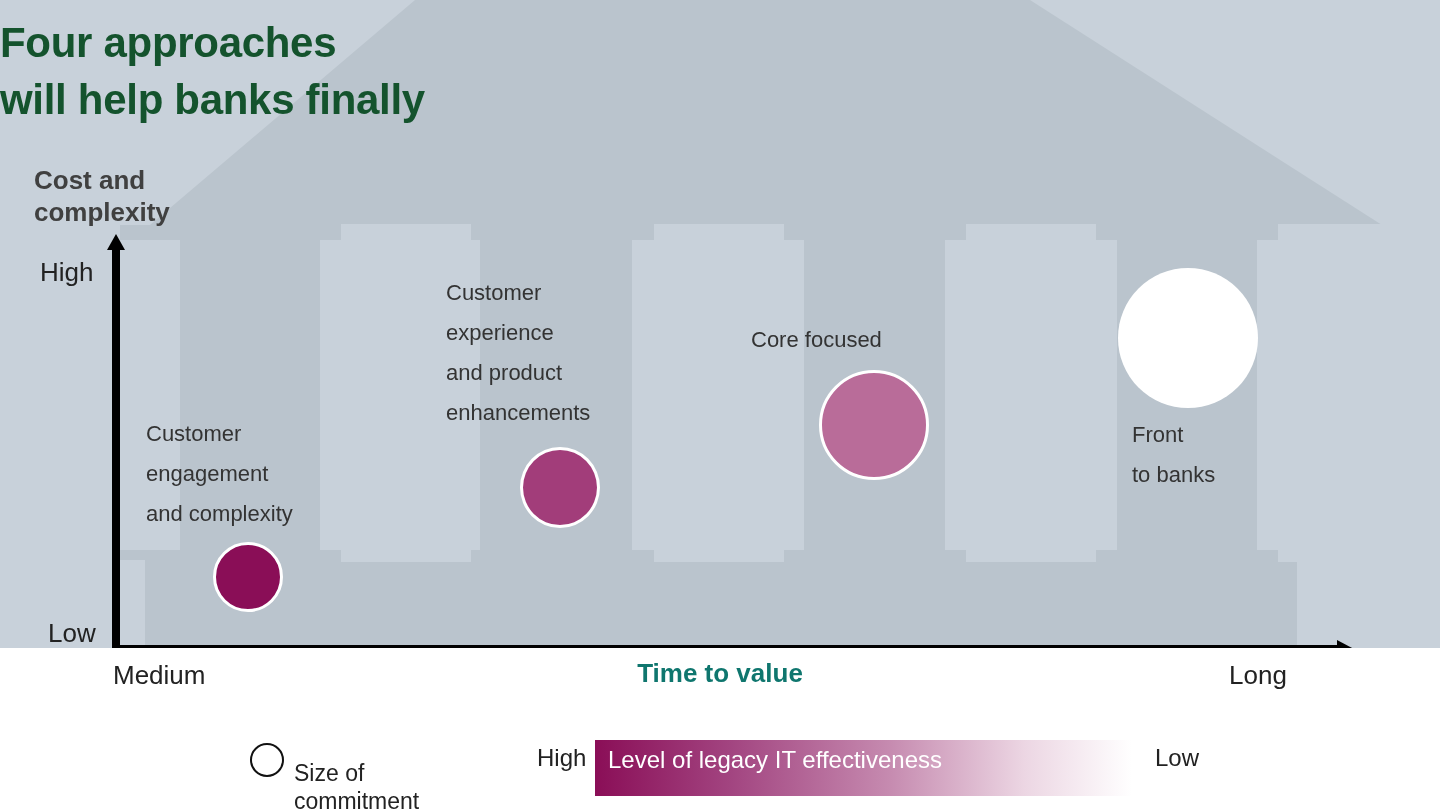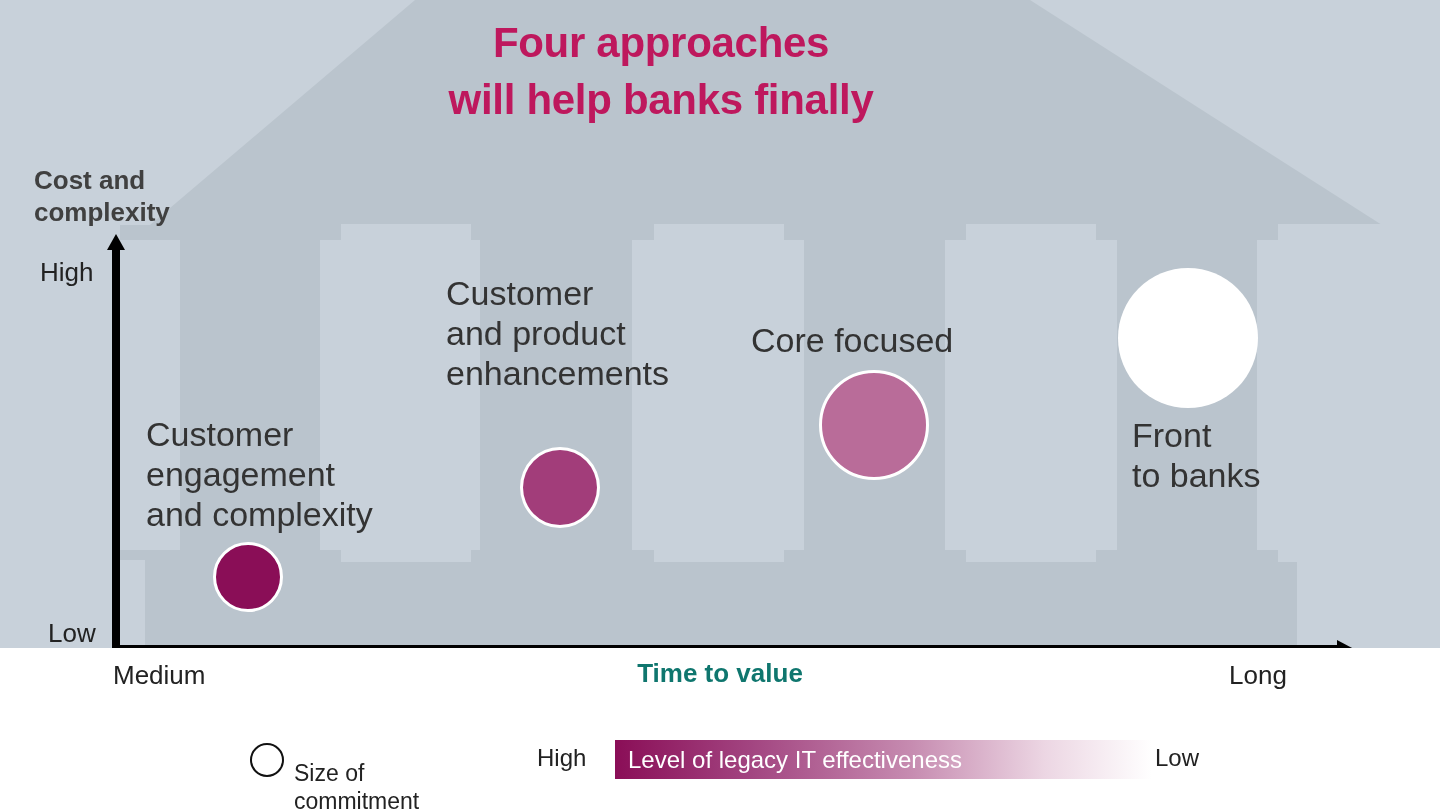--- a/index.html
+++ b/index.html
@@ -4,55 +4,55 @@
 <style>
   html, body { margin: 0; padding: 0; }
   body {
     width: 1440px; height: 810px; position: relative; overflow: hidden;
     background: #ffffff;
     font-family: "Liberation Sans", sans-serif;
   }
   .bg-svg { position: absolute; left: 0; top: 0; width: 1440px; height: 648px; }
   .title {
     position: absolute; left: 0; width: 1322px; top: 14px;
-    text-align: center; color: #be185d; font-weight: bold;
+    text-align: left; color: #14532d; font-weight: bold;
     font-size: 42px; line-height: 57px; letter-spacing: -0.3px;
   }
   .title span { display: block; }
   .y-axis-title {
     position: absolute; left: 34px; top: 164px; font-weight: bold;
     font-size: 26px; line-height: 32px; color: #404040;
   }
   .y-axis-title span { display: block; }
   .tick {
     position: absolute; font-size: 26px; color: #222;
   }
   .x-axis-title {
     position: absolute; left: 560px; width: 320px; top: 658px; text-align: center;
     font-weight: bold; font-size: 26px; color: #0f766e;
   }
   .point-label {
-    position: absolute; color: #333; font-size: 34px; line-height: 40px; font-weight: normal;
+    position: absolute; color: #333; font-size: 22px; line-height: 40px; font-weight: normal;
   }
   .point-label span { display: block; white-space: nowrap; }
   .bubble {
     position: absolute; border-radius: 50%; box-sizing: border-box; border: 3px solid #ffffff;
   }
   .legend-size-icon {
     position: absolute; left: 250px; top: 743px; width: 34px; height: 34px;
     border: 2px solid #111; border-radius: 50%; box-sizing: border-box;
   }
   .legend-size-label {
     position: absolute; left: 294px; top: 731px; font-size: 23px; line-height: 28px; color: #222; margin-top: 28px;
   }
   .legend-size-label span { display: block; }
   .legend-grad-high { position: absolute; left: 537px; top: 744px; font-size: 24px; color: #222; }
   .legend-grad-low { position: absolute; left: 1155px; top: 744px; font-size: 24px; color: #222; }
   .legend-grad-bar {
-    position: absolute; left: 615px; top: 740px; width: 537px; height: 39px;
+    position: absolute; left: 595px; top: 740px; width: 537px; height: 56px;
     background: linear-gradient(90deg, #8a0e57 0%, #a24480 25%, #c68bb0 55%, #ecd6e3 80%, #ffffff 100%);
   }
   .legend-grad-text {
     position: absolute; left: 13px; top: 6px; font-size: 24px; color: #ffffff; white-space: nowrap;
   }
 </style>
 </head>
 <body>
 
 <svg class="bg-svg" viewBox="0 0 1440 648" xmlns="http://www.w3.org/2000/svg">
@@ -103,20 +103,21 @@
 
 <div class="point-label" style="left:146px; top:414px;">
   <span>Customer</span>
   <span>engagement</span>
   <span>and complexity</span>
 </div>
 <div class="bubble" style="left:213px; top:542px; width:70px; height:70px; background:#8a0e57;"></div>
 
 <div class="point-label" style="left:446px; top:273px;">
   <span>Customer</span>
+  <span>experience</span>
   <span>and product</span>
   <span>enhancements</span>
 </div>
 <div class="bubble" style="left:520px; top:447px; width:80px; height:81px; background:#a23d7a;"></div>
 
 <div class="point-label" style="left:751px; top:320px;">
   <span>Core focused</span>
 </div>
 <div class="bubble" style="left:819px; top:370px; width:110px; height:110px; background:#b96c99;"></div>
 

